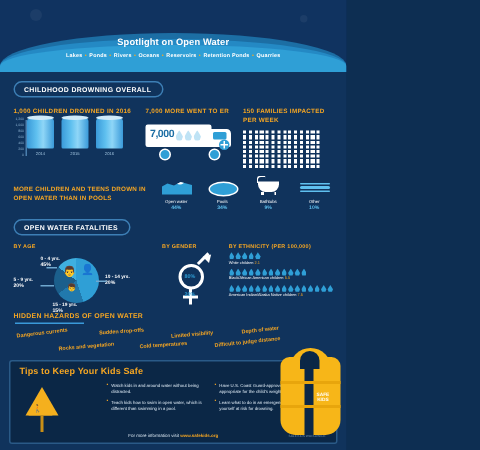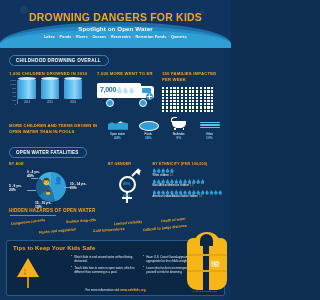--- a/index.html
+++ b/index.html
@@ -321,21 +321,20 @@
 </style>
 </head>
 <body>
 
 <div class="page">
 
   
   <div class="header">
     <div class="bubble" style="width:8px;height:8px;left:20px;top:6px;"></div>
     <div class="bubble" style="width:5px;height:5px;left:200px;top:10px;"></div>
-    <div class="header-title">DROWNING DANGERS FOR KIDS</div>
     <div class="wave-band wave1"></div>
     <div class="wave-band wave2"></div>
     <div class="wave-band wave3"></div>
     <div class="header-sub">Spotlight on Open Water</div>
     <div class="wave-words">
       <span>Lakes</span><span class="dotsep">•</span><span>Ponds</span><span class="dotsep">•</span><span>Rivers</span><span class="dotsep">•</span><span>Oceans</span><span class="dotsep">•</span><span>Reservoirs</span><span class="dotsep">•</span><span>Retention Ponds</span><span class="dotsep">•</span><span>Quarries</span>
     </div>
   </div>
 
   

